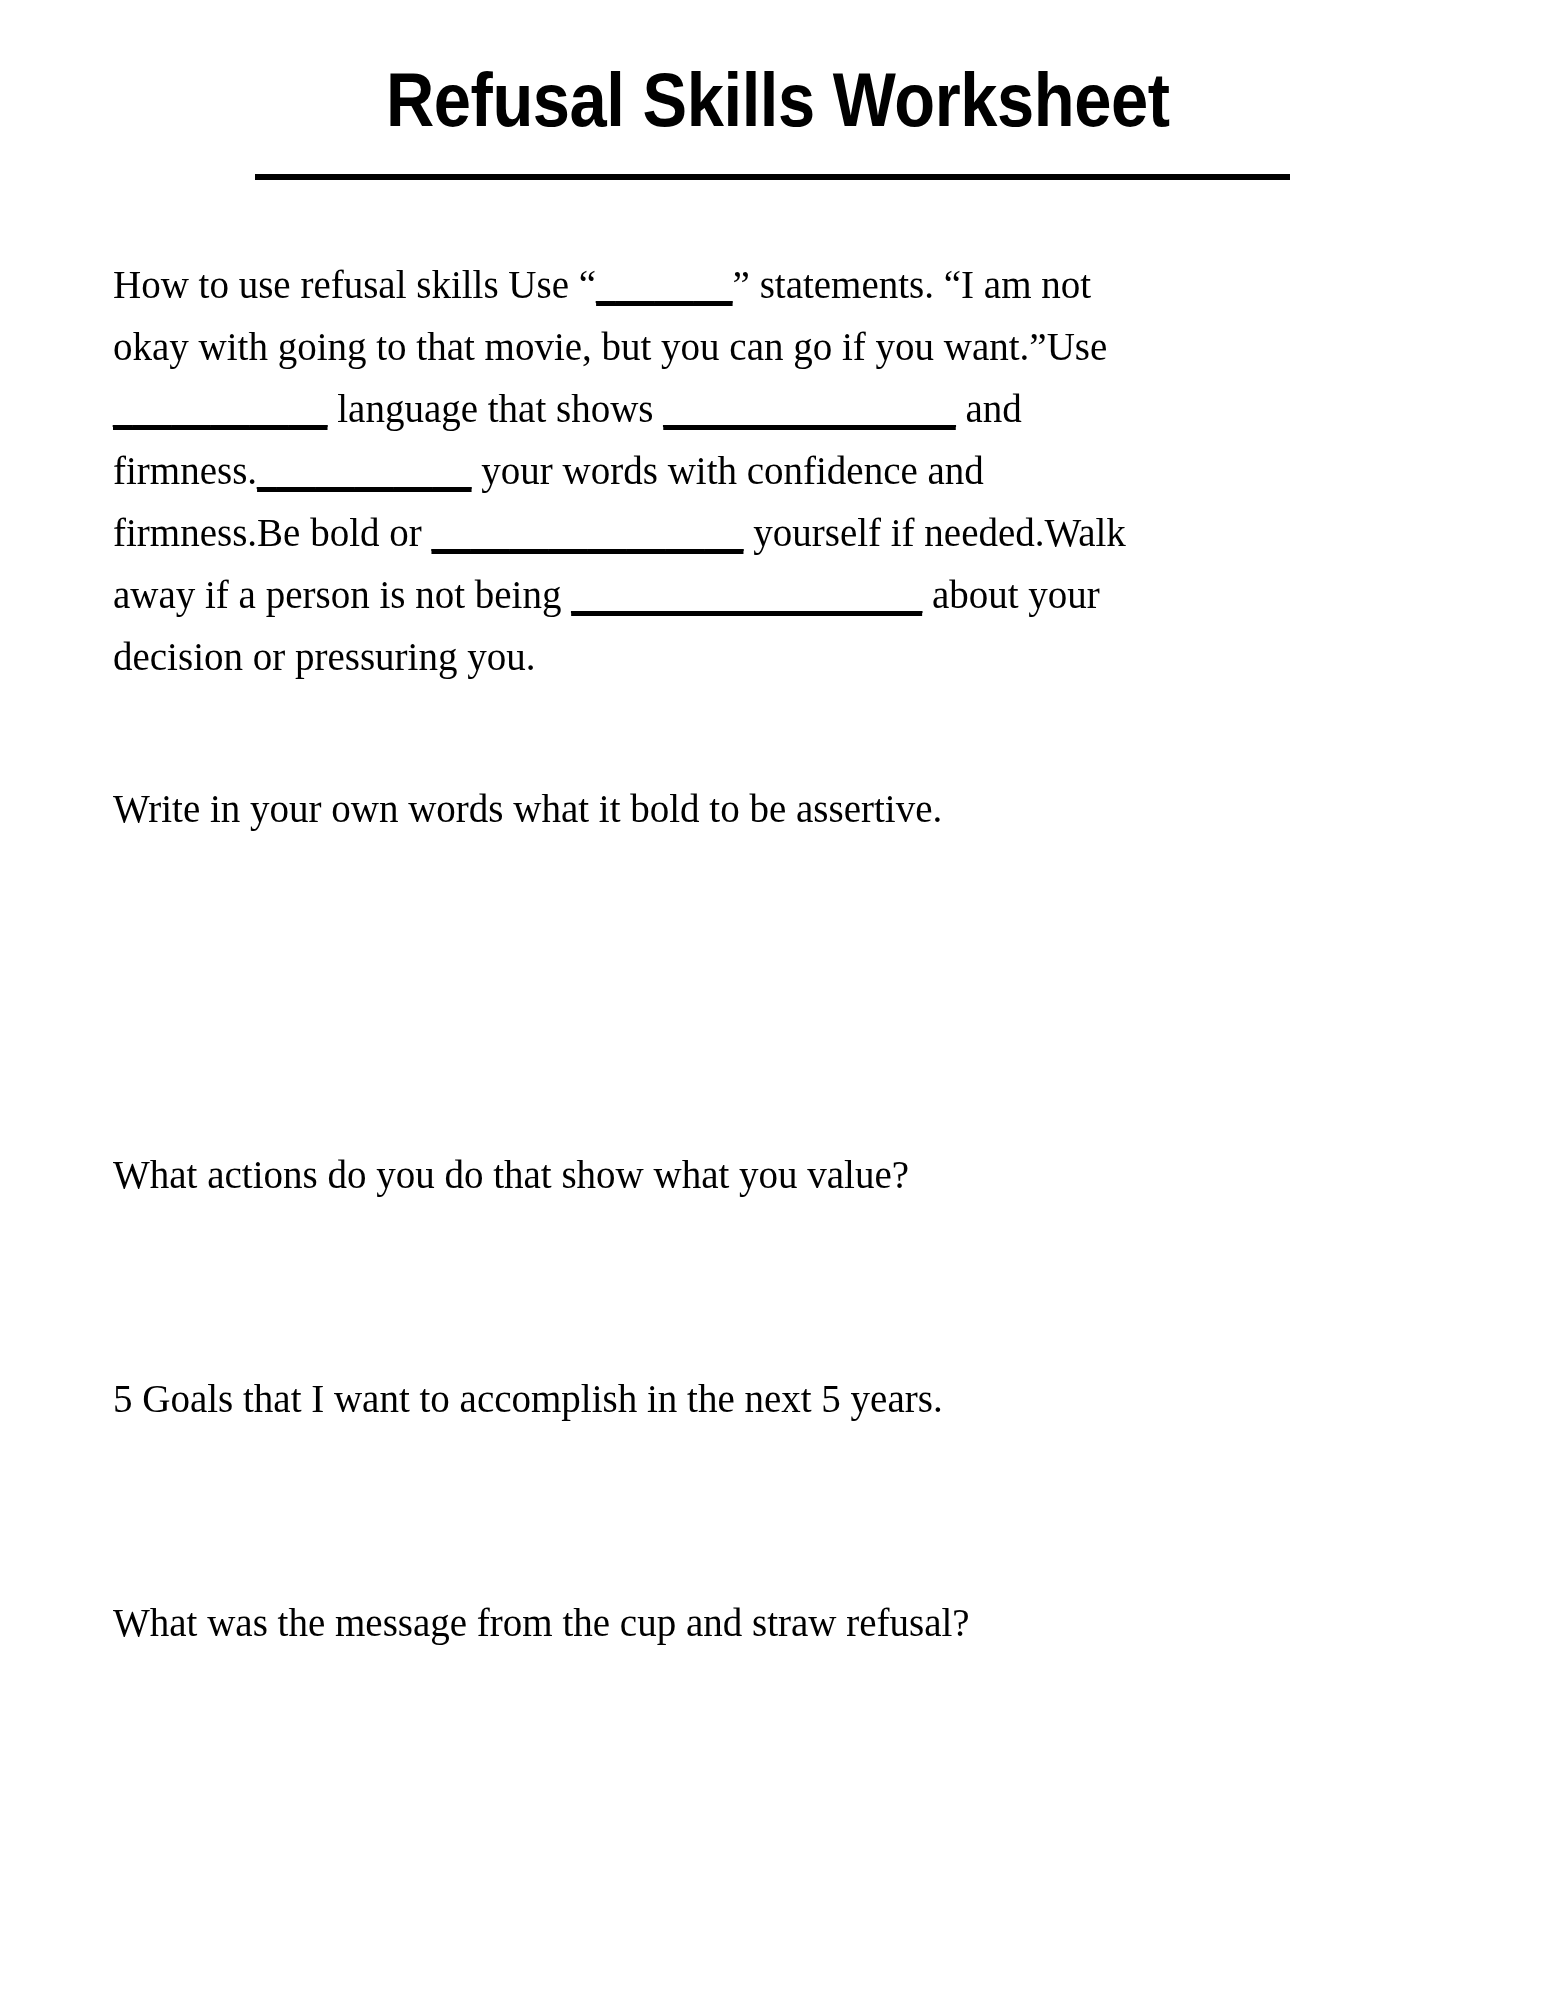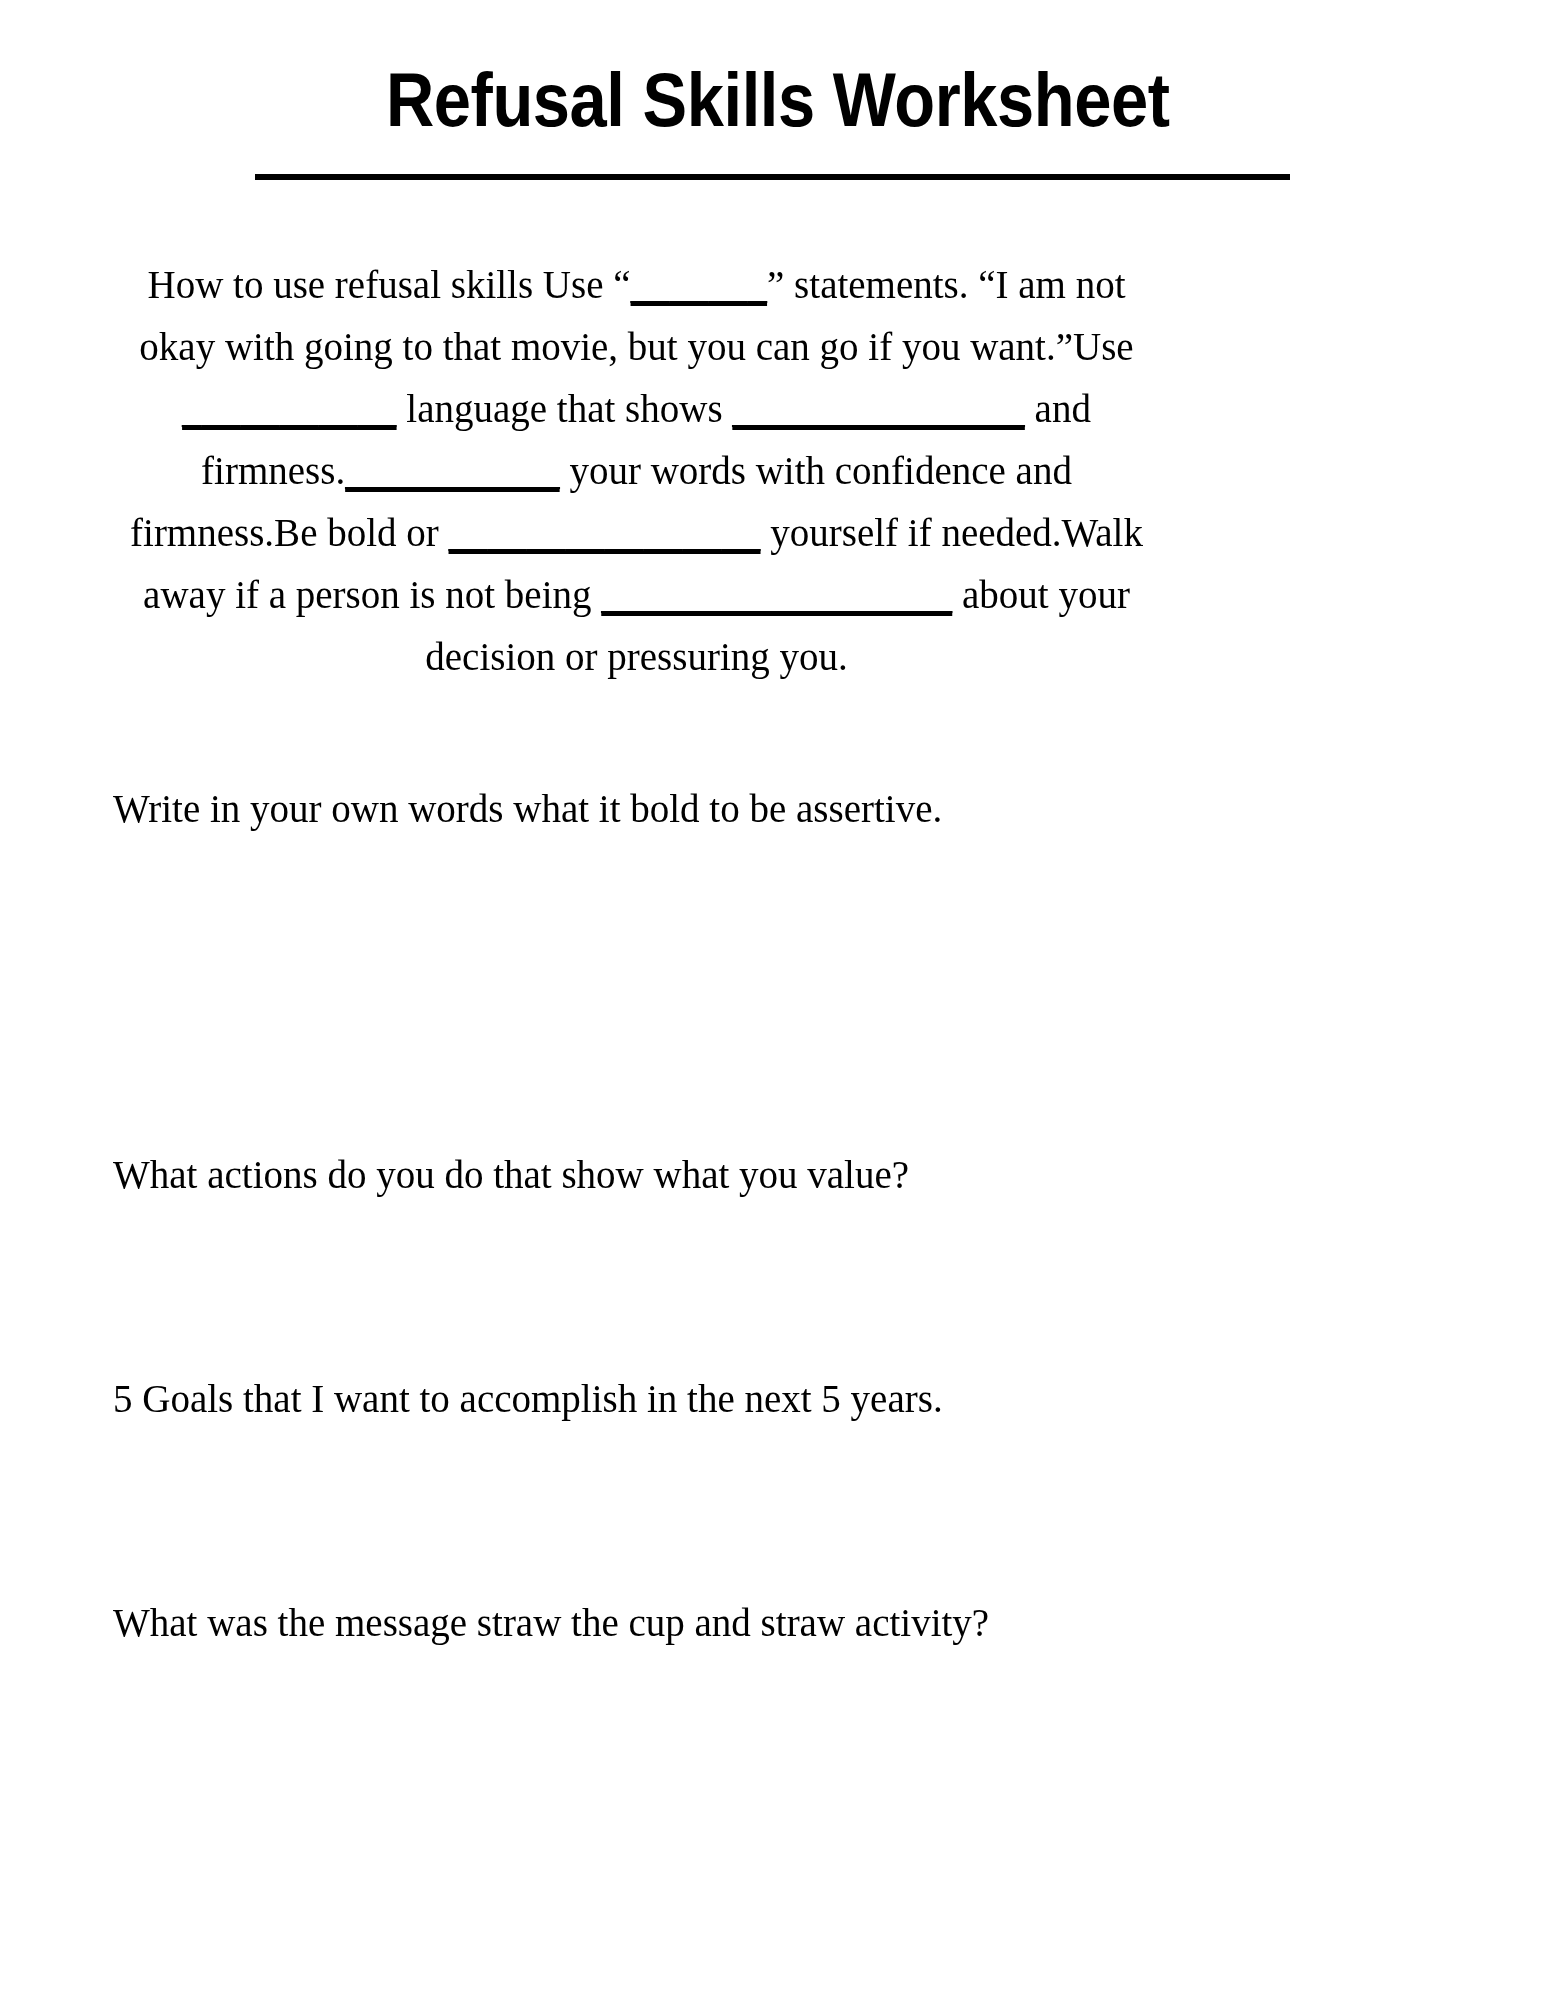--- a/index.html
+++ b/index.html
@@ -62,21 +62,20 @@
     line-height: 62px;
     color: #000000;
     margin: 0;
     padding: 0 0 0 113px;
     width: 1320px;
     box-sizing: border-box;
     text-align: left;
   }
   .para {
     width: 1160px;
-    text-align: center;
   }
   .blank {
     text-decoration: underline;
     text-decoration-thickness: 2.5px;
     text-underline-offset: 5px;
     white-space: pre;
   }
   .gap-lg { height: 90px; }
   .gap-xl { height: 142px; }
   .gap-xxl { height: 162px; }
@@ -106,19 +105,19 @@
       <div class="gap-xxl"></div>
 
       <p class="prompt">What actions do you do that show what you value?</p>
 
       <div class="gap-xxl"></div>
 
       <p class="prompt">5 Goals that I want to accomplish in the next 5 years.</p>
 
       <div class="gap-xxl"></div>
 
-      <p class="prompt">What was the message straw the cup and straw activity?</p>
+      <p class="prompt">What was the message from the cup and straw refusal?</p>
 
       <div class="gap-xxl"></div>
 
     </div>
   </div>
 </div>
 
 </body></html>

